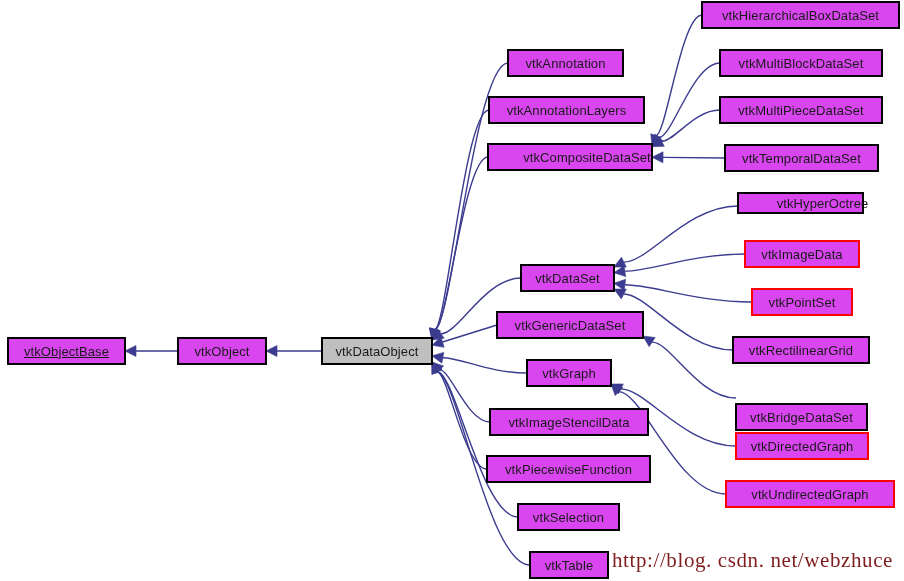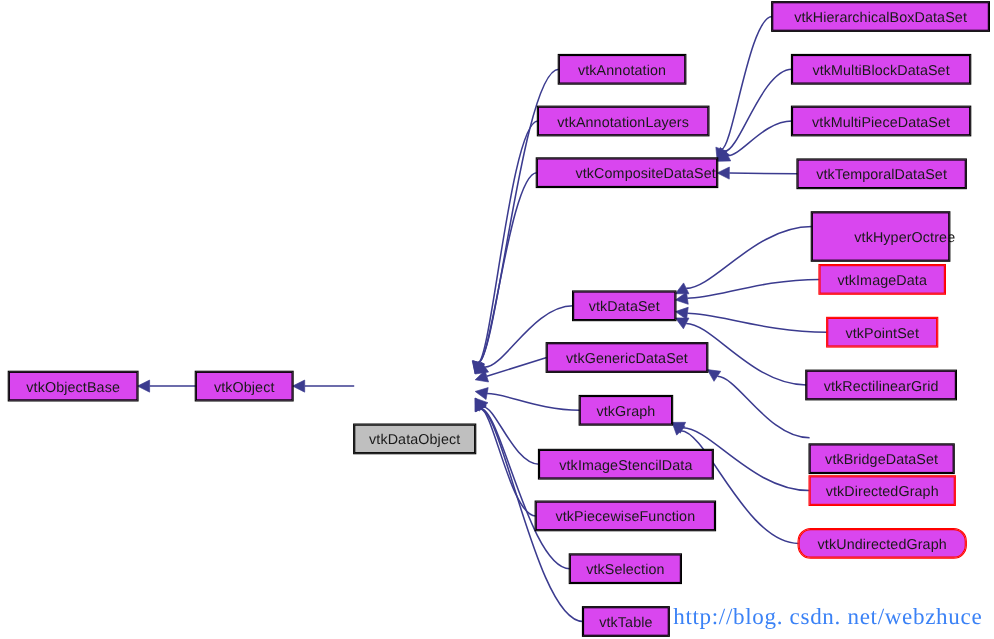--- a/index.html
+++ b/index.html
@@ -37,37 +37,36 @@
     font-size: 13px;
     color: #1a1a1a;
     letter-spacing: 0.1px;
     white-space: nowrap;
     z-index: 5;
   }
   .node.root {
     background: #bfbfbf;
     border: 1px solid #000000;
     outline: 1px solid #000000;
-    margin-top: 48px;
   }
   .node.highlight {
     border: 1px solid #ff0000;
     outline: 1px solid #ff0000;
   }
   .node .node-label {
     display: block;
     line-height: 1;
   }
   #watermark {
     position: absolute;
     left: 612px;
     top: 548px;
     font-family: "Liberation Serif", serif;
     font-size: 21px;
-    color: #3b82f6;
+    color: #7f1d1d;
     letter-spacing: 0.6px;
     white-space: nowrap;
     z-index: 2;
   }
 </style>
 </head>
 <body>
 
 <div id="diagram-root">
   <svg id="edge-layer" viewBox="0 0 904 581" width="904" height="581" xmlns="http://www.w3.org/2000/svg">
@@ -158,21 +157,21 @@
       <g>
         <path d="M 736 446 C 684.184487033803 446, 646.1864441919251 388.88779015281386, 620.8544156306732 388.88779015281386" fill="none" stroke="#3b3b8f" stroke-width="1.4"></path>
         <polygon points="611,384 618.4105205542662,393.81499796815046 623.2983107070802,383.96058233747726" fill="#3b3b8f" stroke="#3b3b8f" stroke-width="0.6"></polygon>
       </g>
       <g>
         <path d="M 726 494 C 677.8270771928811 494, 642.5002671343273 391.603449105641, 618.9490604286246 391.603449105641" fill="none" stroke="#3b3b8f" stroke-width="1.4"></path>
         <polygon points="611,384 615.1473358758042,395.57797931995333 622.7507849814451,387.6289188913287" fill="#3b3b8f" stroke="#3b3b8f" stroke-width="0.6"></polygon>
       </g>
     </svg>
   <div id="node-layer">
-      <div class="node" style="left: 8px; top: 338px; width: 117px; height: 26px;">
+      <div class="node" style="left: 8px; top: 338px; width: 117px; height: 26px; text-decoration: underline;">
         <span class="node-label">vtkObjectBase</span>
       </div>
       <div class="node" style="left: 178px; top: 338px; width: 88px; height: 26px;">
         <span class="node-label">vtkObject</span>
       </div>
       <div class="node root" style="left: 322px; top: 338px; width: 110px; height: 26px;">
         <span class="node-label">vtkDataObject</span>
       </div>
       <div class="node" style="left: 508px; top: 50px; width: 115px; height: 26px;">
         <span class="node-label">vtkAnnotation</span>
@@ -209,36 +208,36 @@
       </div>
       <div class="node" style="left: 720px; top: 50px; width: 162px; height: 26px;">
         <span class="node-label">vtkMultiBlockDataSet</span>
       </div>
       <div class="node" style="left: 720px; top: 97px; width: 162px; height: 26px;">
         <span class="node-label">vtkMultiPieceDataSet</span>
       </div>
       <div class="node" style="left: 725px; top: 145px; width: 153px; height: 26px;">
         <span class="node-label">vtkTemporalDataSet</span>
       </div>
-      <div class="node" style="left: 738px; top: 193px; width: 125px; height: 44px; padding-left: 44px;">
+      <div class="node" style="left: 738px; top: 193px; width: 125px; height: 20px; padding-left: 44px;">
         <span class="node-label">vtkHyperOctree</span>
       </div>
       <div class="node highlight" style="left: 745px; top: 241px; width: 114px; height: 26px;">
         <span class="node-label">vtkImageData</span>
       </div>
       <div class="node highlight" style="left: 752px; top: 289px; width: 100px; height: 26px; text-align: center;">
         <span class="node-label">vtkPointSet</span>
       </div>
       <div class="node" style="left: 733px; top: 337px; width: 136px; height: 26px;">
         <span class="node-label">vtkRectilinearGrid</span>
       </div>
       <div class="node" style="left: 736px; top: 404px; width: 131px; height: 26px;">
         <span class="node-label">vtkBridgeDataSet</span>
       </div>
       <div class="node highlight" style="left: 736px; top: 433px; width: 132px; height: 26px;">
         <span class="node-label">vtkDirectedGraph</span>
       </div>
-      <div class="node highlight" style="left: 726px; top: 481px; width: 152px; height: 26px; border-radius: 11px;">
+      <div class="node highlight" style="left: 726px; top: 481px; width: 168px; height: 26px;">
         <span class="node-label">vtkUndirectedGraph</span>
       </div>
     </div>
   <div id="watermark">http://blog. csdn. net/webzhuce</div>
 </div>
 
 </body></html>

